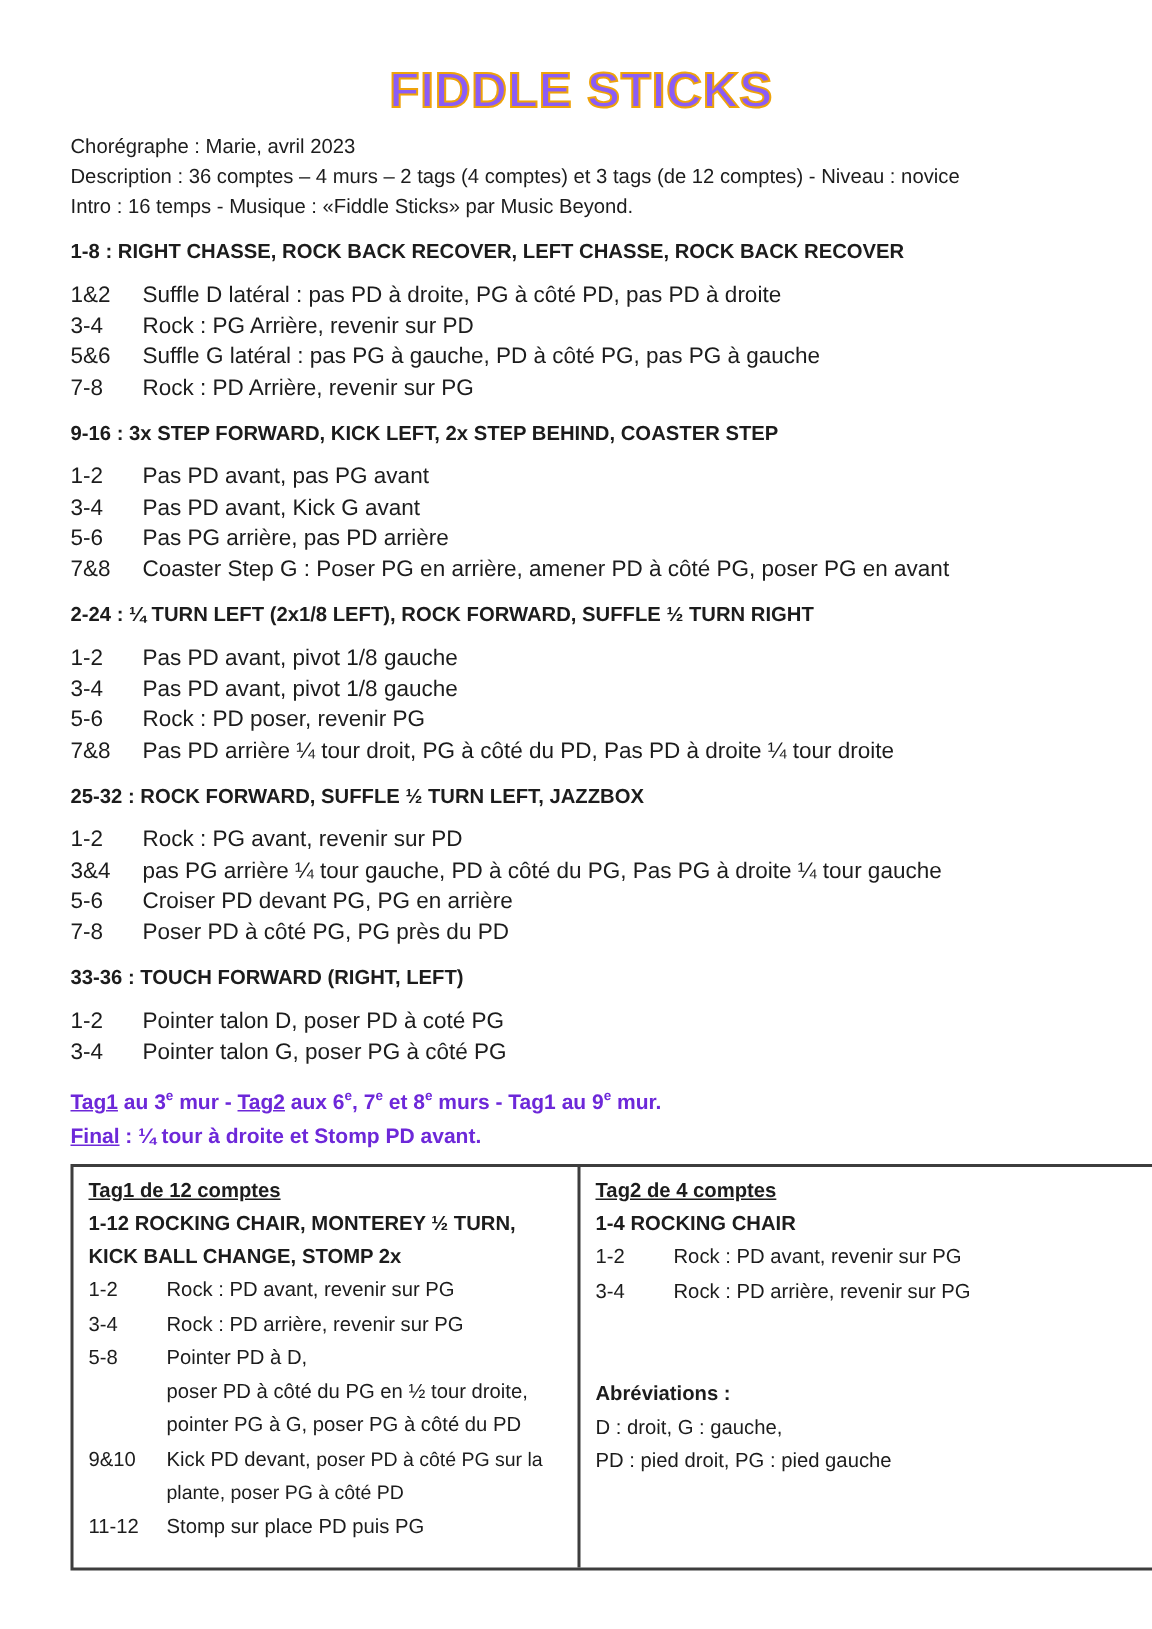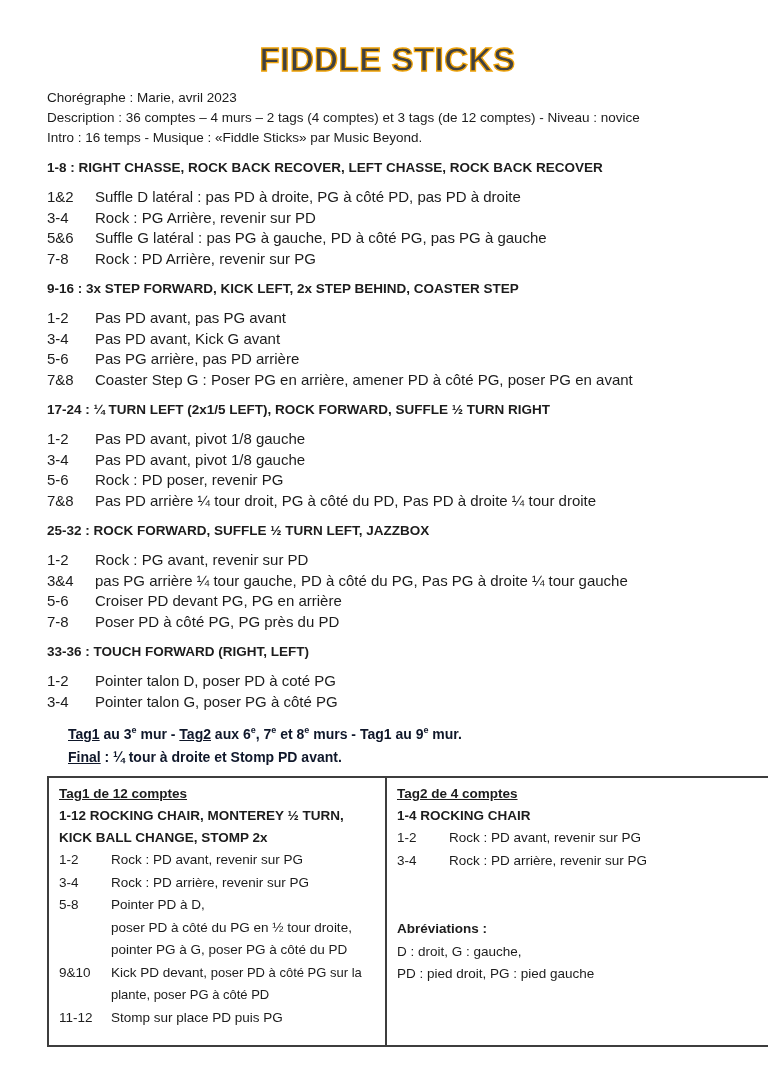--- a/index.html
+++ b/index.html
@@ -3,32 +3,32 @@
 <meta charset="utf-8">
 <style>
   html,body{margin:0;padding:0;background:#ffffff;}
   .page{
     width:768px;height:1086px;background:#ffffff;box-sizing:border-box;
     padding:40px 40px 0 47px;
     font-family:"Liberation Sans",sans-serif;color:#1c1c1c;overflow:hidden;
   }
   .doc-title{
     text-align:center;font-weight:bold;font-size:33px;line-height:40px;
-    margin:0 0 8px 0;color:#404040;-webkit-text-stroke:1.3px #efa30a;
+    margin:0 0 8px 0;color:#8b5cf6;-webkit-text-stroke:1.3px #efa30a;
     letter-spacing:0.5px;
   }
   .meta-line{font-size:13.5px;line-height:20px;}
   .section{margin-top:9px;}
   .section-heading{font-size:13.5px;font-weight:bold;line-height:21px;margin:0;}
   .steps{margin-top:9px;}
   .step-row{display:flex;font-size:15px;line-height:20.5px;}
   .step-count{width:48px;flex-shrink:0;}
   .step-text{flex:1;}
   .notes{margin-top:11px;}
-  .note-line{font-size:14px;font-weight:bold;color:#0f172a;line-height:23px;margin-left:21px;}
+  .note-line{font-size:14px;font-weight:bold;color:#6d28d9;line-height:23px;}
   .note-line .u{text-decoration:underline;}
   .note-line sup{font-size:9px;line-height:0;}
   .tags-table{
     display:flex;margin-top:7px;width:756px;box-sizing:border-box;
     border:2px solid #3d3d3d;
   }
   .tcol{box-sizing:border-box;padding:5px 8px 16px 10px;font-size:13.5px;}
   .tcol-left{width:338px;border-right:2px solid #3d3d3d;}
   .tcol-right{flex:1;}
   .t-title{font-weight:bold;text-decoration:underline;line-height:22px;}
@@ -91,21 +91,21 @@
             <span class="step-count">5-6</span>
             <span class="step-text">Pas PG arrière, pas PD arrière</span>
           </div>
           <div class="step-row">
             <span class="step-count">7&amp;8</span>
             <span class="step-text">Coaster Step G : Poser PG en arrière, amener PD à côté PG, poser PG en avant</span>
           </div>
         </div>
       </section>
       <section class="section">
-        <h2 class="section-heading">17-24 : ¼ TURN LEFT (2x1/5 LEFT), ROCK FORWARD, SUFFLE ½ TURN RIGHT</h2>
+        <h2 class="section-heading">2-24 : ¼ TURN LEFT (2x1/8 LEFT), ROCK FORWARD, SUFFLE ½ TURN RIGHT</h2>
         <div class="steps">
           <div class="step-row">
             <span class="step-count">1-2</span>
             <span class="step-text">Pas PD avant, pivot 1/8 gauche</span>
           </div>
           <div class="step-row">
             <span class="step-count">3-4</span>
             <span class="step-text">Pas PD avant, pivot 1/8 gauche</span>
           </div>
           <div class="step-row">

